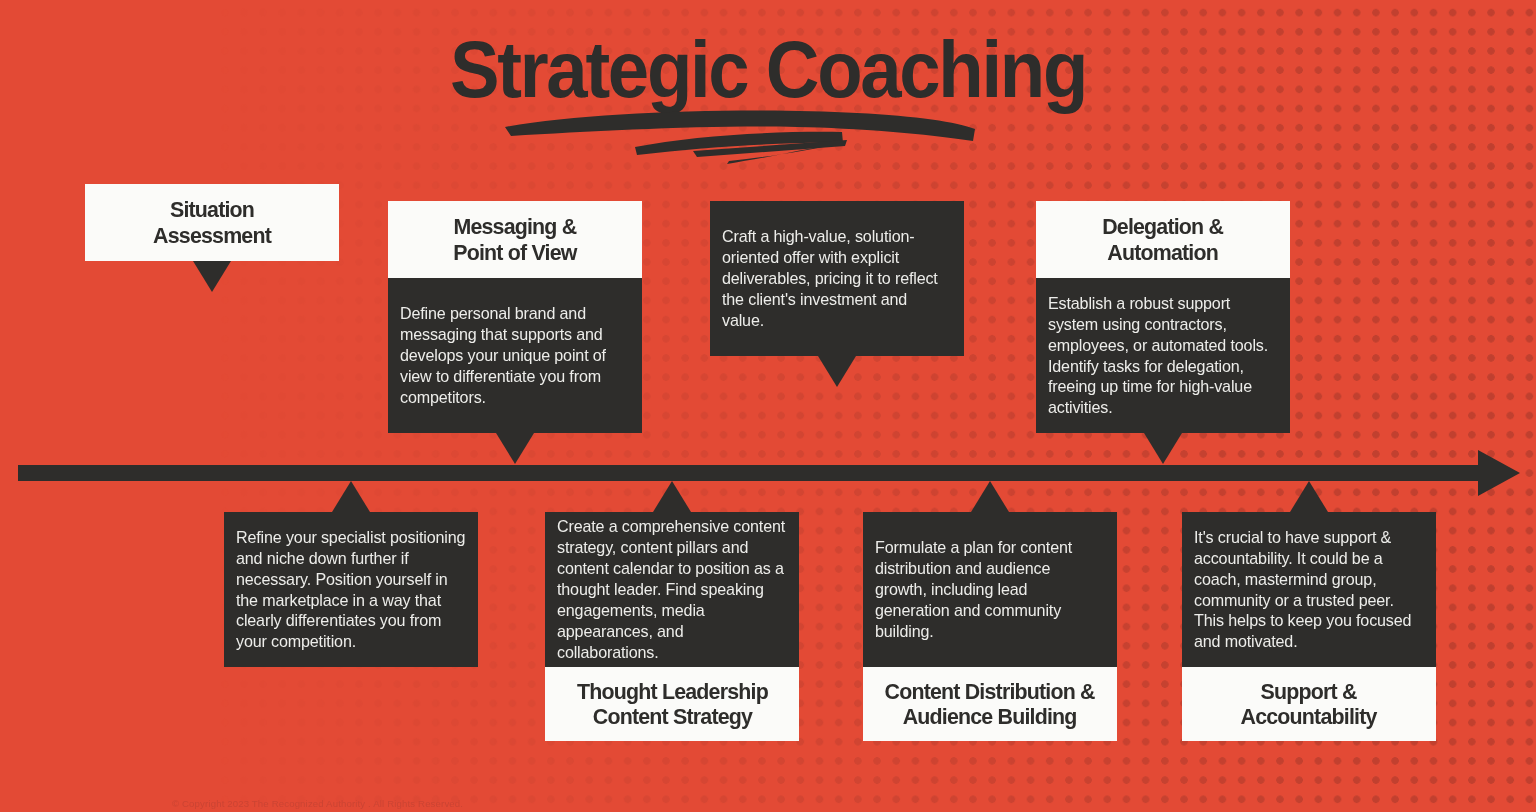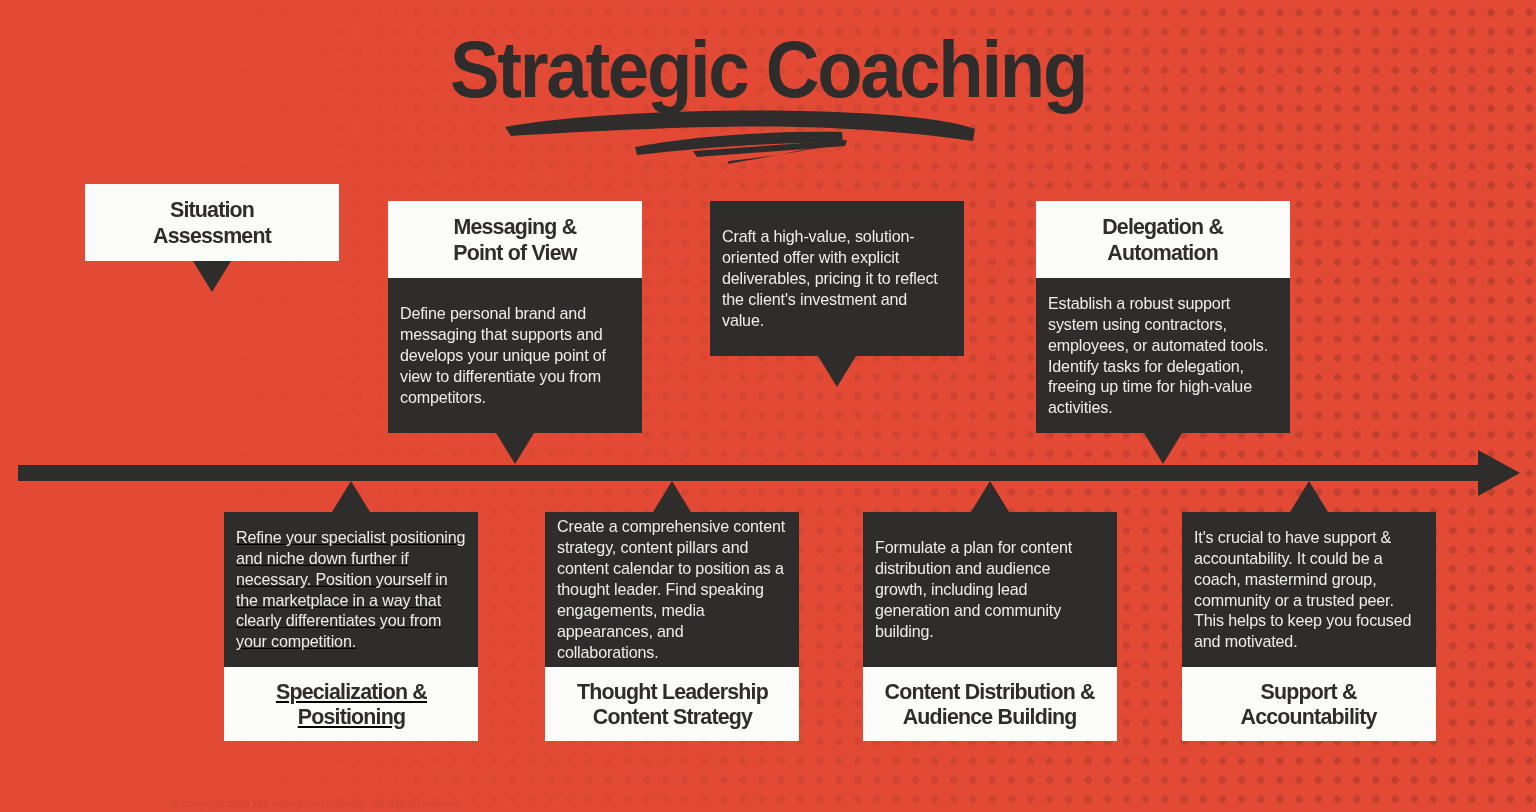--- a/index.html
+++ b/index.html
@@ -210,28 +210,25 @@
   <div class="card card-top" style="left:1036px; top:201px;">
     <div class="card-title-box">
       <div class="card-title">Delegation &amp;<br>Automation</div>
     </div>
     <div class="card-body-box">
       <div class="card-body">Establish a robust support system using contractors, employees, or automated tools. Identify tasks for delegation, freeing up time for high-value activities.</div>
     </div>
     <div class="pointer-down"></div>
   </div>
 
-  <div class="card card-bottom" style="left:224px; top:481px;text-decoration:underline;">
+  <div class="card card-bottom" style="left:224px; top:481px;">
     <div class="pointer-up"></div>
     <div class="card-body-box">
       <div class="card-body">Refine your specialist positioning and niche down further if necessary. Position yourself in the marketplace in a way that clearly differentiates you from your competition.</div>
     </div>
-    <div class="card-title-box">
-      <div class="card-title">Specialization &amp;<br>Positioning</div>
-    </div>
   </div>
 
   <div class="card card-bottom" style="left:545px; top:481px;">
     <div class="pointer-up"></div>
     <div class="card-body-box">
       <div class="card-body">Create a comprehensive content strategy, content pillars and content calendar to position as a thought leader. Find speaking engagements, media appearances, and collaborations.</div>
     </div>
     <div class="card-title-box">
       <div class="card-title">Thought Leadership<br>Content Strategy</div>
     </div>

